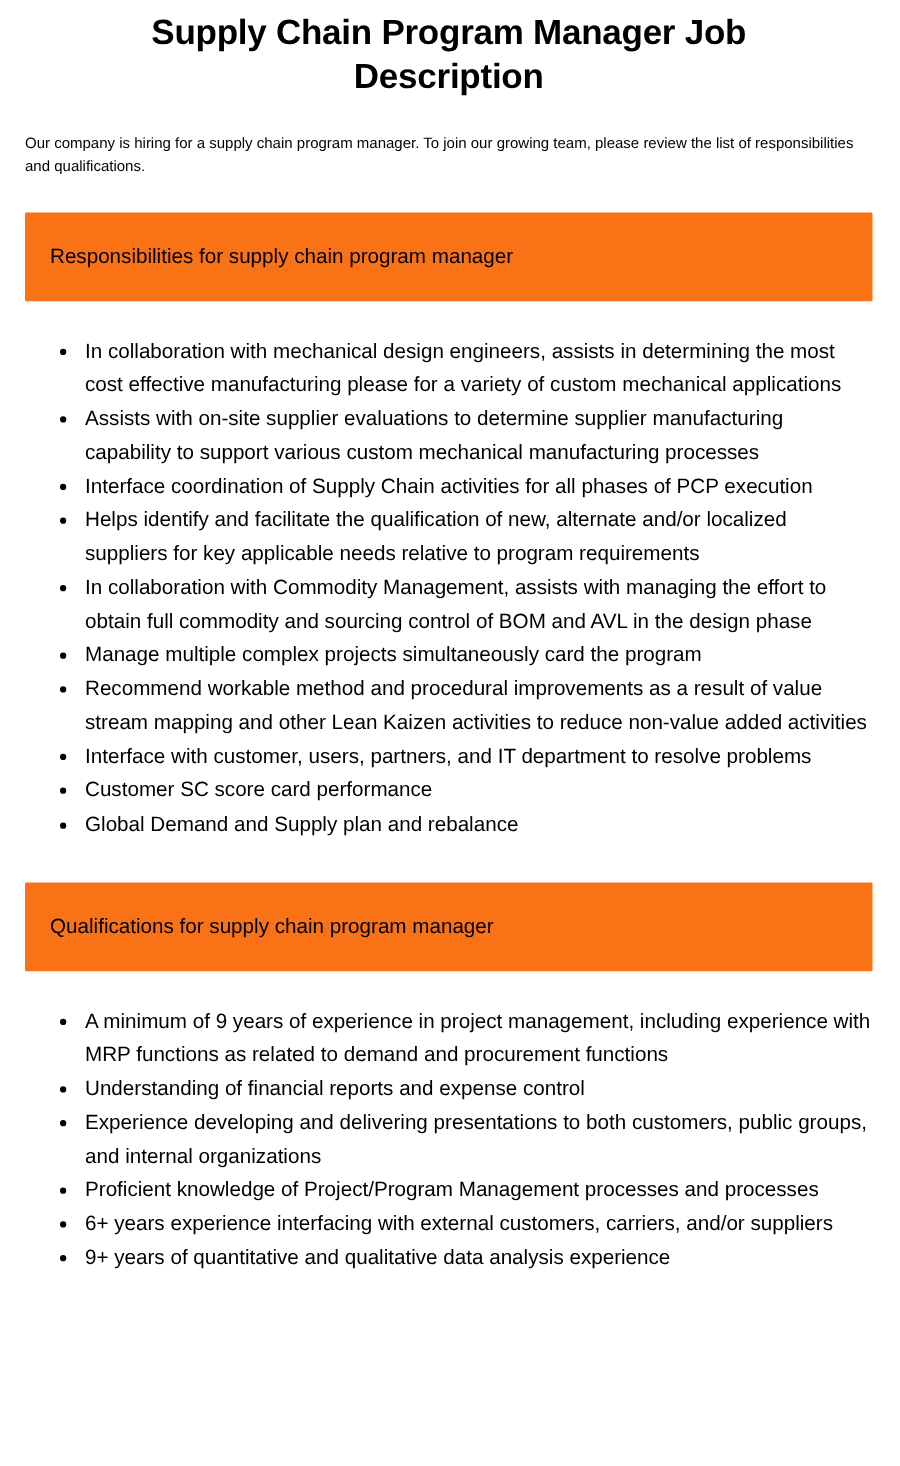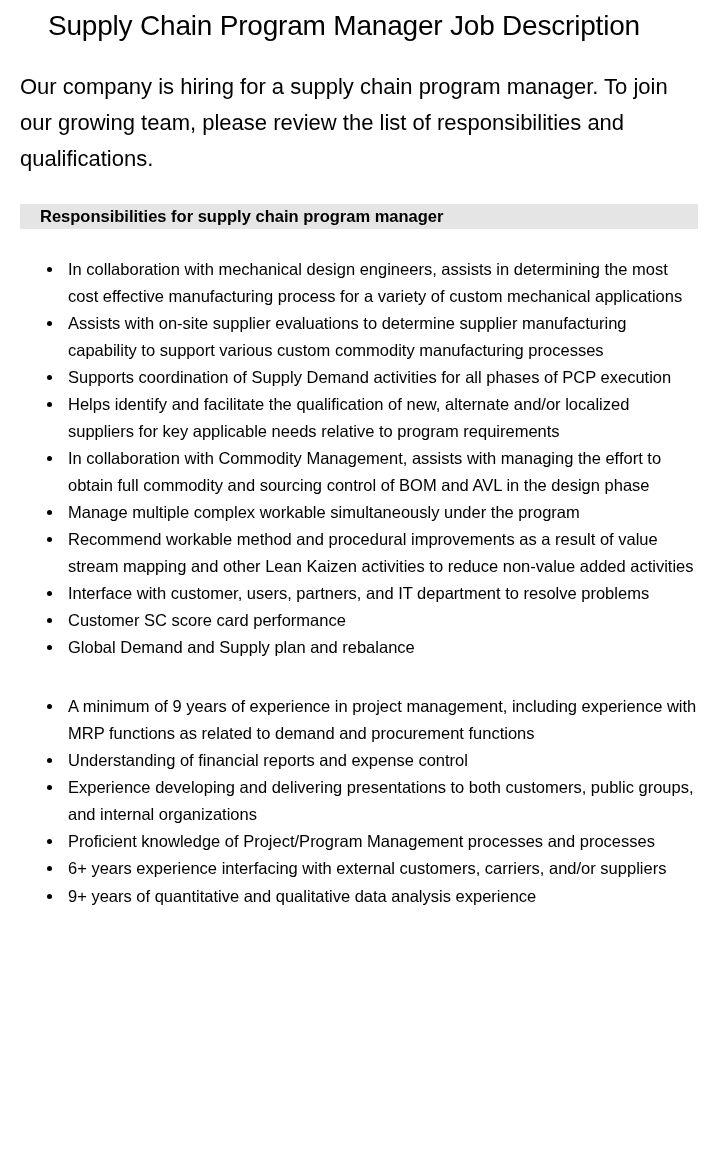--- a/index.html
+++ b/index.html
@@ -11,34 +11,35 @@
     font-family: "Liberation Sans", sans-serif;
     color: #000000;
     -webkit-font-smoothing: antialiased;
   }
   .page {
     padding: 6px 22px 0 20px;
   }
   .title {
     font-size: 28px;
     line-height: 1.26;
-    font-weight: 400;
+    font-weight: 700;
+    text-align: center;
     margin: 2px 28px 26px 28px;
     letter-spacing: -0.2px;
   }
   .intro {
-    font-size: 22px;
+    font-size: 12px;
     line-height: 1.64;
     margin-bottom: 26px;
   }
   .section-header {
-    background: #e5e5e5;
-    font-weight: 700;
+    background: #f97316;
+    font-weight: 400;
     font-size: 16.5px;
-    padding: 3px 20px;
+    padding: 26px 20px;
     border-radius: 1px;
   }
   .bullet-list {
     margin: 27px 0 32px 0;
     padding-left: 44px;
     font-size: 16.5px;
     line-height: 1.64;
     list-style-type: disc;
   }
   .bullet-list li {
@@ -50,34 +51,35 @@
 
 <div class="page">
 
   <h1 class="title">Supply Chain Program Manager Job Description</h1>
 
   <p class="intro">Our company is hiring for a supply chain program manager. To join our growing team, please review the list of responsibilities and qualifications.</p>
 
   <section>
     <div class="section-header">Responsibilities for supply chain program manager</div>
     <ul class="bullet-list">
-        <li>In collaboration with mechanical design engineers, assists in determining the most cost effective manufacturing process for a variety of custom mechanical applications</li>
-        <li>Assists with on-site supplier evaluations to determine supplier manufacturing capability to support various custom commodity manufacturing processes</li>
-        <li>Supports coordination of Supply Demand activities for all phases of PCP execution</li>
+        <li>In collaboration with mechanical design engineers, assists in determining the most cost effective manufacturing please for a variety of custom mechanical applications</li>
+        <li>Assists with on-site supplier evaluations to determine supplier manufacturing capability to support various custom mechanical manufacturing processes</li>
+        <li>Interface coordination of Supply Chain activities for all phases of PCP execution</li>
         <li>Helps identify and facilitate the qualification of new, alternate and/or localized suppliers for key applicable needs relative to program requirements</li>
         <li>In collaboration with Commodity Management, assists with managing the effort to obtain full commodity and sourcing control of BOM and AVL in the design phase</li>
-        <li>Manage multiple complex workable simultaneously under the program</li>
+        <li>Manage multiple complex projects simultaneously card the program</li>
         <li>Recommend workable method and procedural improvements as a result of value stream mapping and other Lean Kaizen activities to reduce non-value added activities</li>
         <li>Interface with customer, users, partners, and IT department to resolve problems</li>
         <li>Customer SC score card performance</li>
         <li>Global Demand and Supply plan and rebalance</li>
       </ul>
   </section>
 
   <section>
+    <div class="section-header">Qualifications for supply chain program manager</div>
     <ul class="bullet-list">
         <li>A minimum of 9 years of experience in project management, including experience with MRP functions as related to demand and procurement functions</li>
         <li>Understanding of financial reports and expense control</li>
         <li>Experience developing and delivering presentations to both customers, public groups, and internal organizations</li>
         <li>Proficient knowledge of Project/Program Management processes and processes</li>
         <li>6+ years experience interfacing with external customers, carriers, and/or suppliers</li>
         <li>9+ years of quantitative and qualitative data analysis experience</li>
       </ul>
   </section>
 

